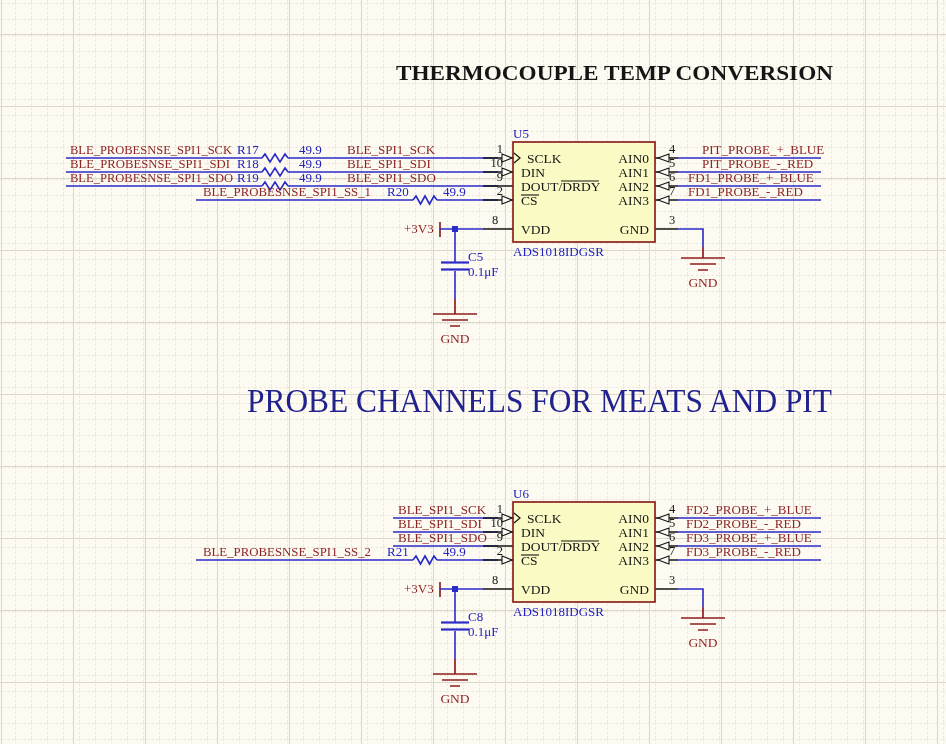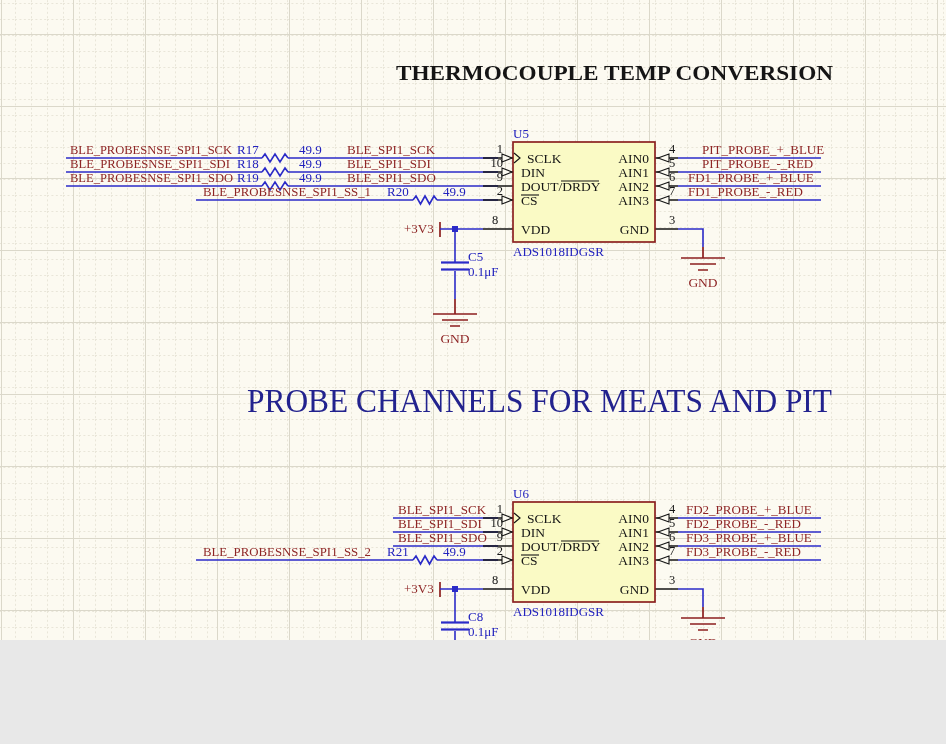--- a/index.html
+++ b/index.html
@@ -1,16 +1,16 @@
 <!DOCTYPE html>
 <html><head>
 <meta charset="utf-8">
 <style>
   html,body{margin:0;padding:0;background:#e8e8e8;}
-  .stage{position:relative;width:946px;height:640px;overflow:hidden;background:#FCFAF1;}
+  .stage{position:relative;width:946px;height:744px;overflow:hidden;background:#FCFAF1;}
   svg{display:block;}
   text{font-family:"Liberation Serif","DejaVu Serif",serif;}
   .net{fill:#8E2525;font-size:13px;}
   .blue{fill:#2222BE;font-size:13px;}
   .pnum{fill:#151515;font-size:12.5px;}
   .pname{fill:#151515;font-size:13.5px;}
   .gtext{fill:#8E2525;font-size:13.5px;text-anchor:middle;}
   .rail{fill:#8E2525;font-size:13px;}
   .w{stroke:#2B2BC8;stroke-width:1.6;fill:none;}
   .plate{stroke:#2B2BC8;stroke-width:2.2;fill:none;}

